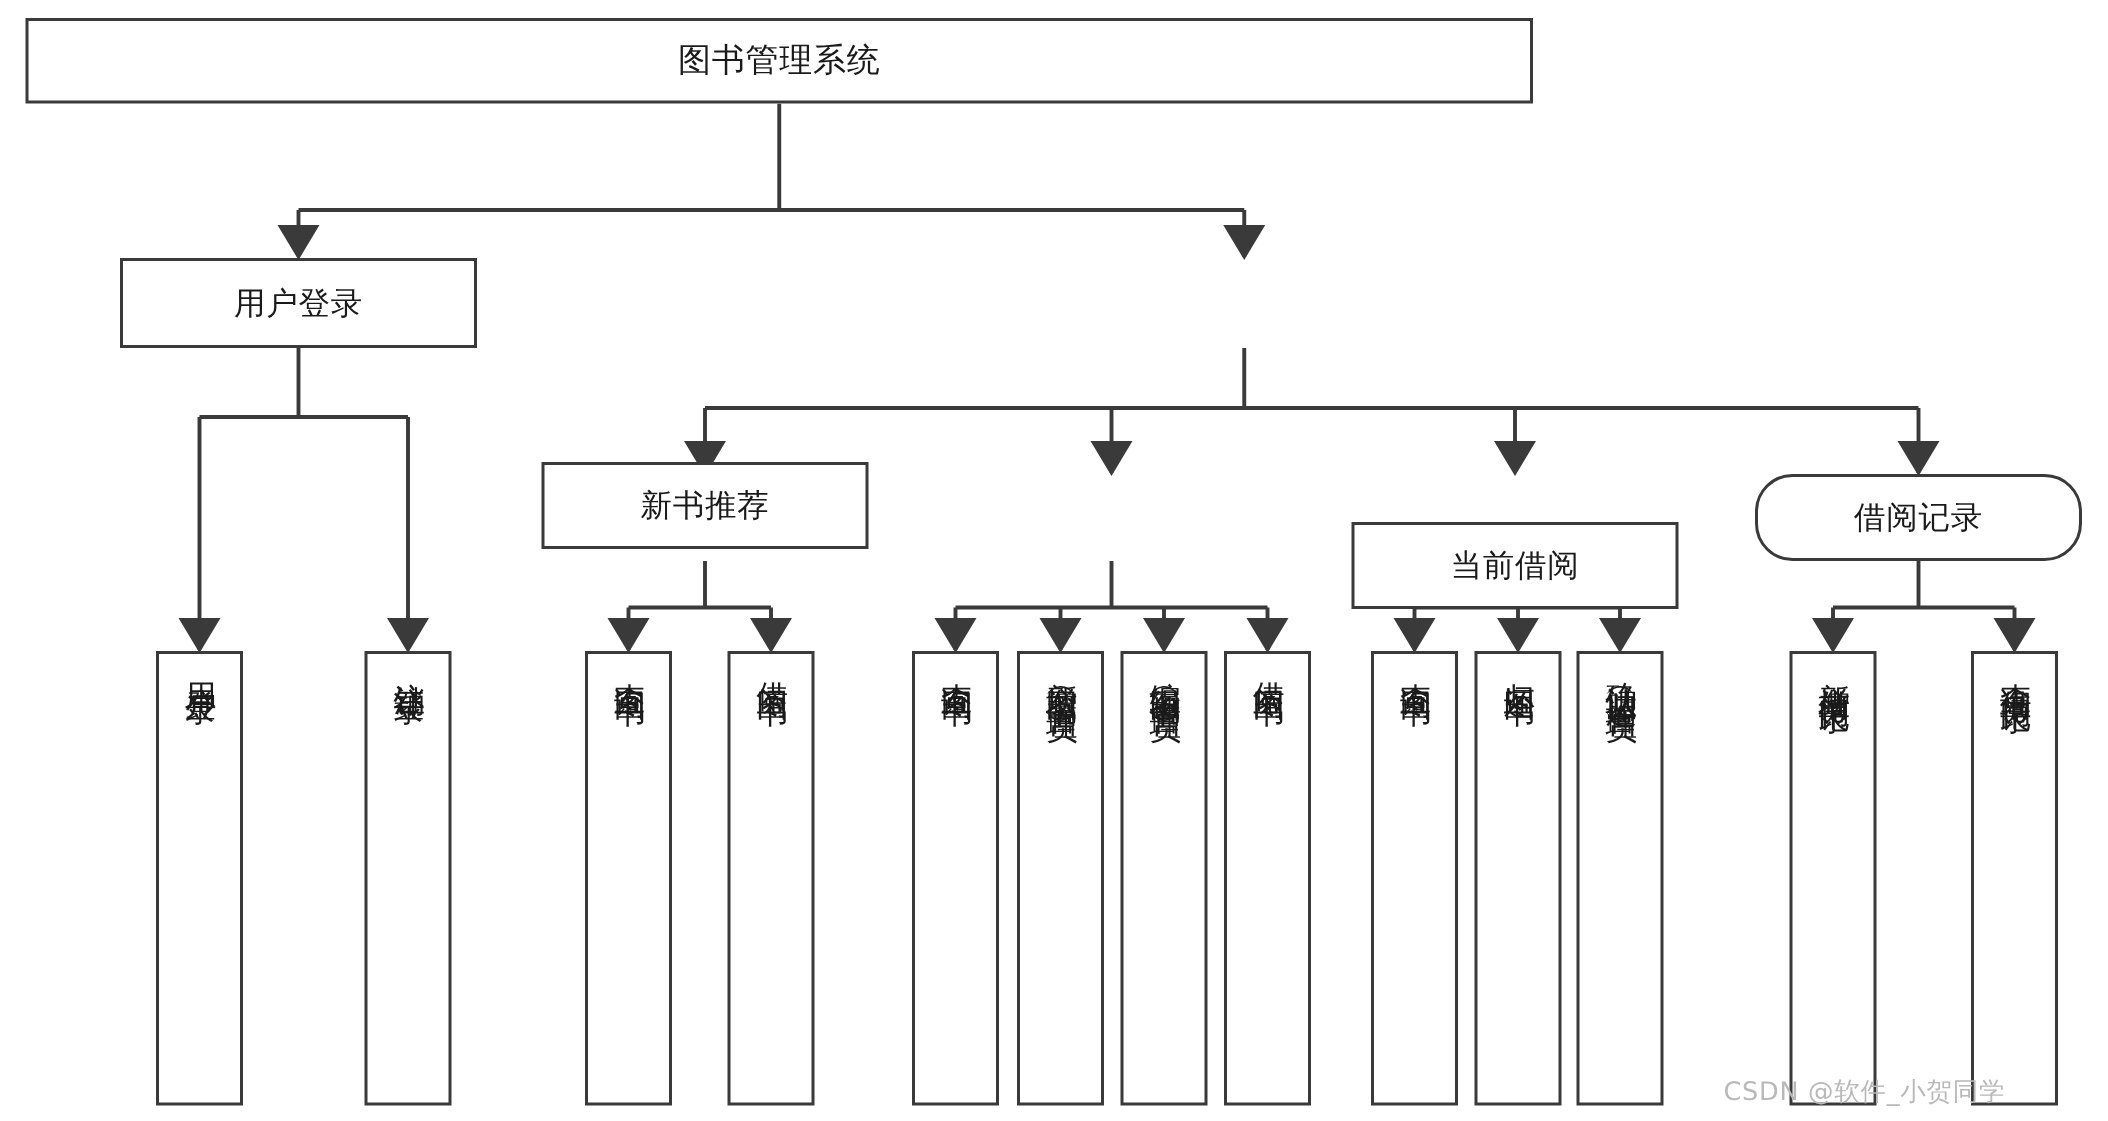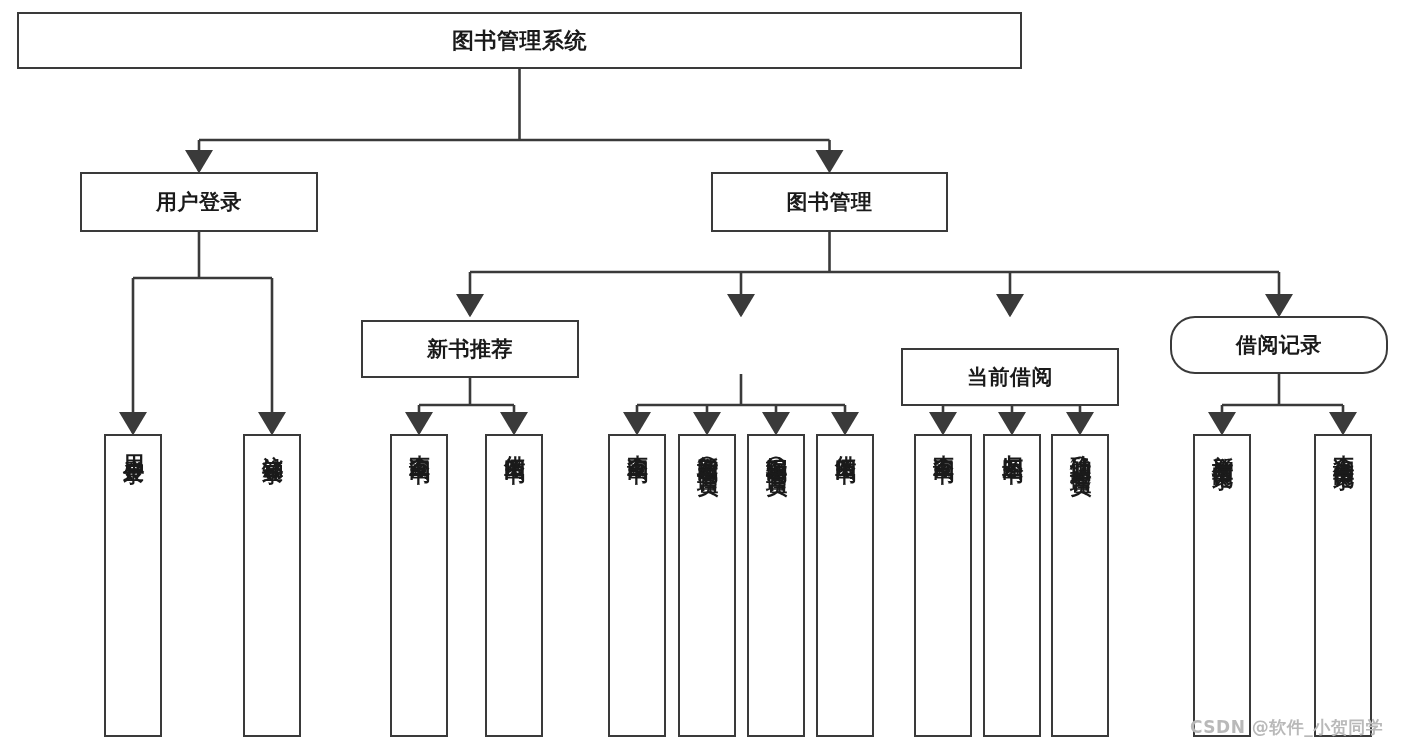--- a/index.html
+++ b/index.html
@@ -10,21 +10,20 @@
   }
   body {
     font-family: "DejaVu Sans", "Liberation Sans", sans-serif;
   }
   #diagram-root {
     position: relative;
     width: 1405px;
     height: 747px;
     background: #ffffff;
     overflow: hidden;
-    font-weight: bold;
   }
   #edge-layer {
     position: absolute;
     left: 0;
     top: 0;
     width: 1405px;
     height: 747px;
     pointer-events: none;
   }
   .node {
@@ -122,25 +121,22 @@
   </svg>
 
   <div class="node root horizontal" style="left: 17px; top: 12px; width: 1005px; height: 57px;">
     <span class="node-label">图书管理系统</span>
   </div>
 
   <div class="node horizontal" style="left: 80px; top: 172px; width: 238px; height: 60px;">
     <span class="node-label">用户登录</span>
   </div>
 
-  <div class="node horizontal" style="left: 711px; top: 172px; width: 237px; height: 60px;">
-    <span class="node-label">图书管理</span>
-  </div>
-
-  <div class="node horizontal" style="left: 361px; top: 320px; width: 218px; height: 58px;">
+
+  <div class="node horizontal" style="left: 361px; top: 308px; width: 218px; height: 58px;">
     <span class="node-label">新书推荐</span>
   </div>
 
 
   <div class="node horizontal" style="left: 901px; top: 316px; width: 218px; height: 58px; margin-top: 32px;">
     <span class="node-label">当前借阅</span>
   </div>
 
   <div class="node horizontal" style="left: 1170px; top: 316px; width: 218px; height: 58px; border-radius: 25px;">
     <span class="node-label">借阅记录</span>
@@ -191,15 +187,15 @@
   </div>
 
   <div class="node vertical" style="left: 1193px; top: 434px; width: 58px; height: 303px;">
     <span class="node-label">新增借阅记录</span>
   </div>
 
   <div class="node vertical" style="left: 1314px; top: 434px; width: 58px; height: 303px;">
     <span class="node-label">查询借阅记录</span>
   </div>
 
-  <div class="watermark" style="left:1190px; top:716px;">CSDN @软件_小贺同学</div>
+  <div class="watermark" style="left:1149px; top:716px;">CSDN @软件_小贺同学</div>
 
 </div>
 
 </body></html>

